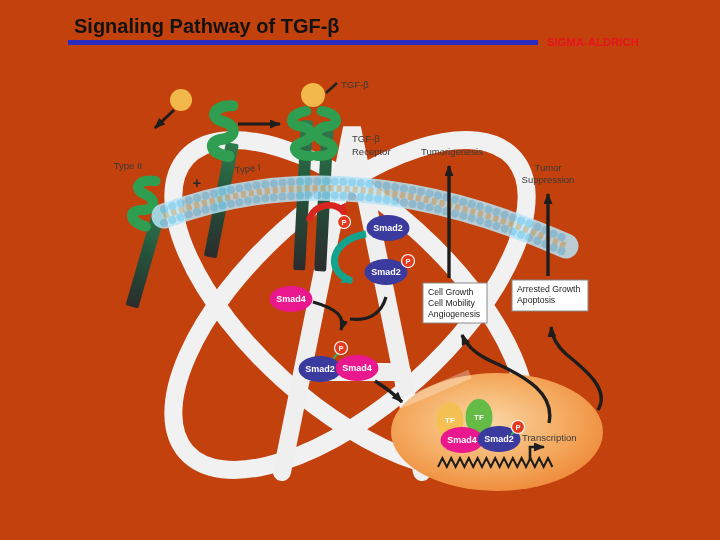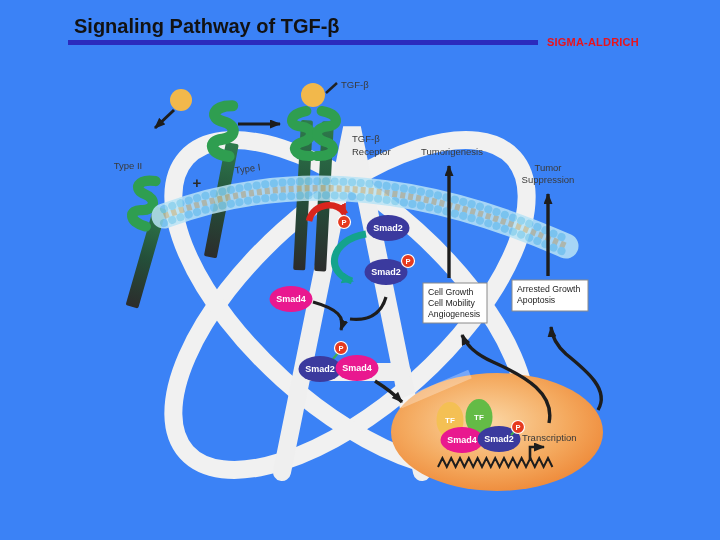--- a/index.html
+++ b/index.html
@@ -1,16 +1,16 @@
 <!DOCTYPE html>
 <html><head>
 <meta charset="utf-8">
 <style>
   html,body{margin:0;padding:0;background:#fff;}
-  #slide{position:relative;width:720px;height:540px;background:#3b82f6;overflow:hidden;
+  #slide{position:relative;width:720px;height:540px;background:#c2410c;overflow:hidden;
          font-family:"Liberation Sans",sans-serif;}
   svg{position:absolute;left:0;top:0;}
   text{font-family:"Liberation Sans",sans-serif;}
   .title{font-size:20px;font-weight:bold;fill:#121212;}
   .brand{font-size:11px;font-weight:bold;fill:#e8131d;letter-spacing:.2px;}
   .lbl{font-size:9.5px;fill:#3a3a3a;}
   .lblc{font-size:9.5px;fill:#3a3a3a;text-anchor:middle;}
   .plus{font-size:15px;font-weight:bold;fill:#2a2a2a;text-anchor:middle;}
   .boxt{font-size:8.7px;fill:#222;}
   .mol{font-size:9px;font-weight:bold;fill:#ffffff;text-anchor:middle;}

